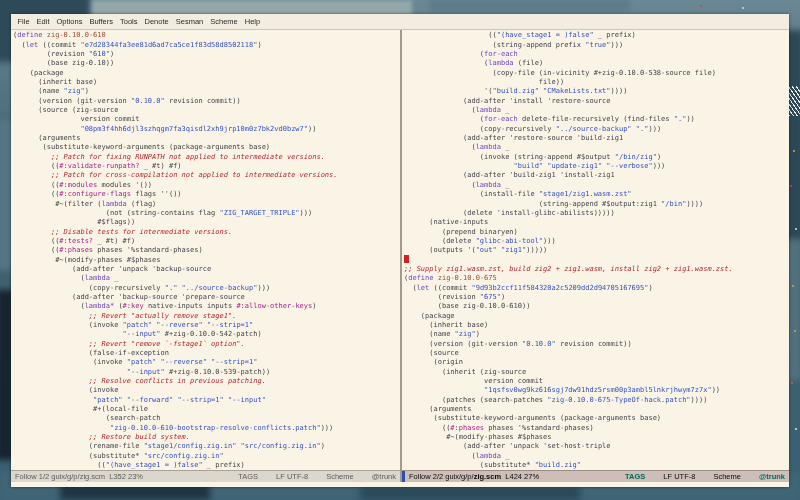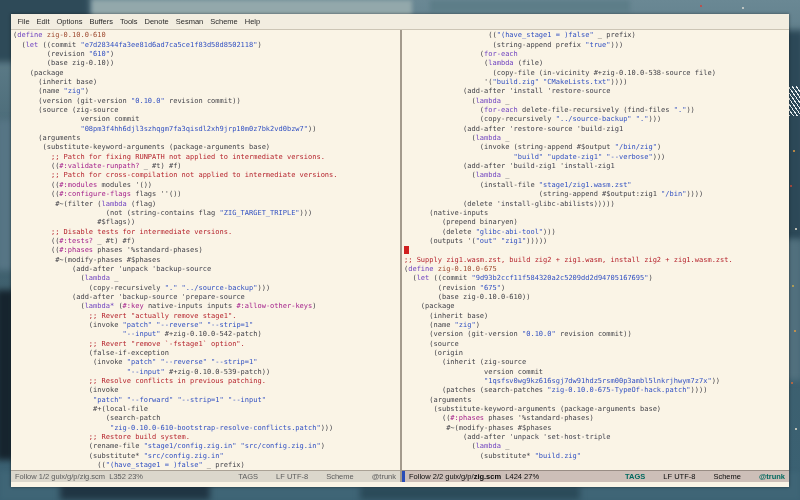--- a/index.html
+++ b/index.html
@@ -39,21 +39,21 @@
   .window.right { width:387px; }
   .divider { width:2px; background:#a39a8d; }
 
   .code { flex:1; overflow:hidden; padding:1px 0 0 2px;
     font-family:"DejaVu Sans Mono", monospace; font-size:7px; }
   .code-line { height:9.35px; line-height:9.35px; white-space:pre; }
   .tok-d { color:#3f3f46; }
   .tok-k { color:#6f42c0; }
   .tok-m { color:#a31d8a; }
   .tok-s { color:#3150c2; }
-  .tok-c { color:#b5232d; }
+  .tok-c { color:#b5232d; font-style:italic; }
   .tok-f { color:#9e4a30; }
   .tok-q { color:#41414e; }
   .cursor { display:inline-block; width:5px; height:8.2px; background:#d02020;
     vertical-align:middle; margin-top:-1px; }
 
   .modeline { height:12px; display:flex; align-items:center; justify-content:space-between;
     font-size:7.5px; white-space:pre; padding:0 4px; position:relative; overflow:hidden; }
   .modeline.inactive { background:#dbd7cc; color:#5c5c5c; border-top:1px solid #aaa296; }
   .modeline.active { background:#cdbfb8; color:#0a0a0a; border-top:1px solid #998d85; padding-left:7px; }
   .ml-left, .ml-right { display:flex; align-items:center; white-space:pre; }
@@ -171,20 +171,21 @@
 
     <div class="divider"></div>
 
     <div class="window right">
       <div class="code" id="pane-right">
           <div class="code-line"><span class="tok-d">                    ((</span><span class="tok-s">"(have_stage1 = )false"</span><span class="tok-d"> _ prefix)</span></div>
           <div class="code-line"><span class="tok-d">                     (string-append prefix </span><span class="tok-s">"true"</span><span class="tok-d">)))</span></div>
           <div class="code-line"><span class="tok-d">                  (</span><span class="tok-k">for-each</span></div>
           <div class="code-line"><span class="tok-d">                   (</span><span class="tok-k">lambda</span><span class="tok-d"> (file)</span></div>
           <div class="code-line"><span class="tok-d">                     (copy-file (in-vicinity #+zig-0.10.0-538-source file)</span></div>
+          <div class="code-line"><span class="tok-d">                                file))</span></div>
           <div class="code-line"><span class="tok-d">                   '(</span><span class="tok-s">"build.zig"</span><span class="tok-d"> </span><span class="tok-s">"CMakeLists.txt"</span><span class="tok-d">))))</span></div>
           <div class="code-line"><span class="tok-d">              (add-after </span><span class="tok-q">'install</span><span class="tok-d"> </span><span class="tok-q">'restore-source</span></div>
           <div class="code-line"><span class="tok-d">                (</span><span class="tok-k">lambda</span><span class="tok-d"> _</span></div>
           <div class="code-line"><span class="tok-d">                  (</span><span class="tok-k">for-each</span><span class="tok-d"> delete-file-recursively (find-files </span><span class="tok-s">"."</span><span class="tok-d">))</span></div>
           <div class="code-line"><span class="tok-d">                  (copy-recursively </span><span class="tok-s">"../source-backup"</span><span class="tok-d"> </span><span class="tok-s">"."</span><span class="tok-d">)))</span></div>
           <div class="code-line"><span class="tok-d">              (add-after </span><span class="tok-q">'restore-source</span><span class="tok-d"> </span><span class="tok-q">'build-zig1</span></div>
           <div class="code-line"><span class="tok-d">                (</span><span class="tok-k">lambda</span><span class="tok-d"> _</span></div>
           <div class="code-line"><span class="tok-d">                  (invoke (string-append #$output </span><span class="tok-s">"/bin/zig"</span><span class="tok-d">)</span></div>
           <div class="code-line"><span class="tok-d">                          </span><span class="tok-s">"build"</span><span class="tok-d"> </span><span class="tok-s">"update-zig1"</span><span class="tok-d"> </span><span class="tok-s">"--verbose"</span><span class="tok-d">)))</span></div>
           <div class="code-line"><span class="tok-d">              (add-after </span><span class="tok-q">'build-zig1</span><span class="tok-d"> </span><span class="tok-q">'install-zig1</span></div>

